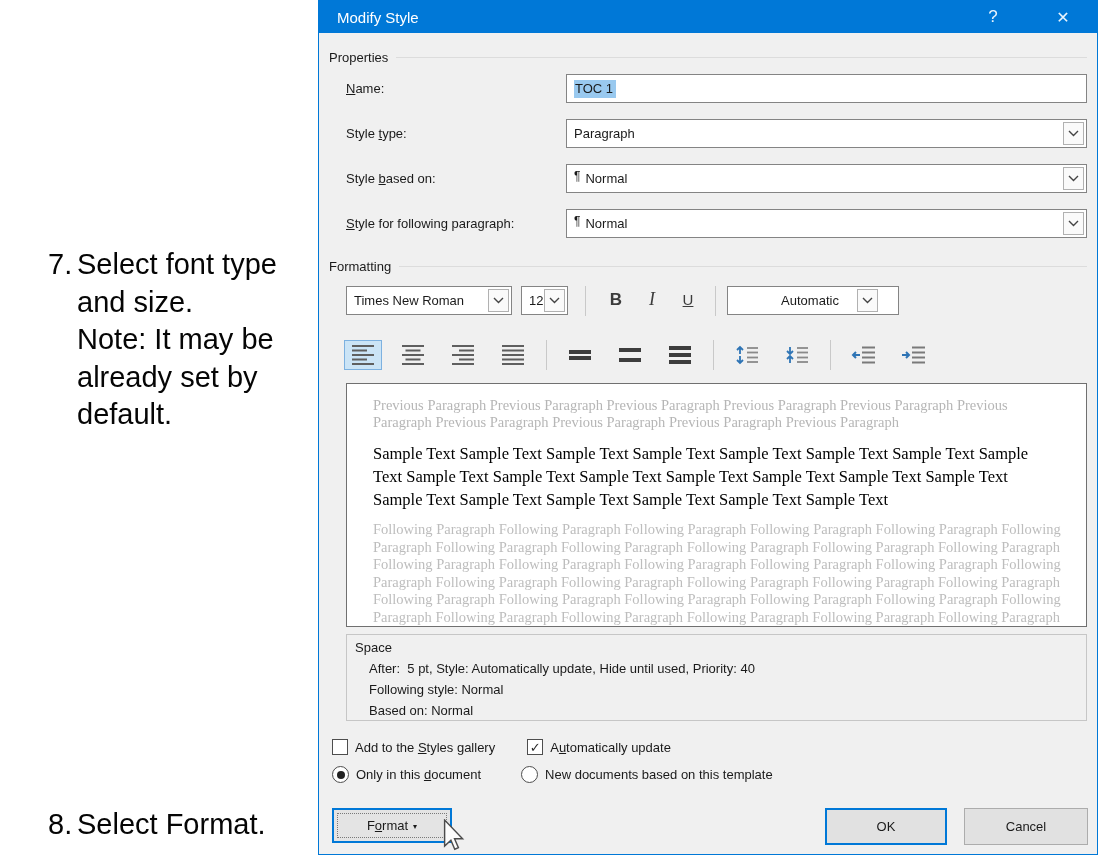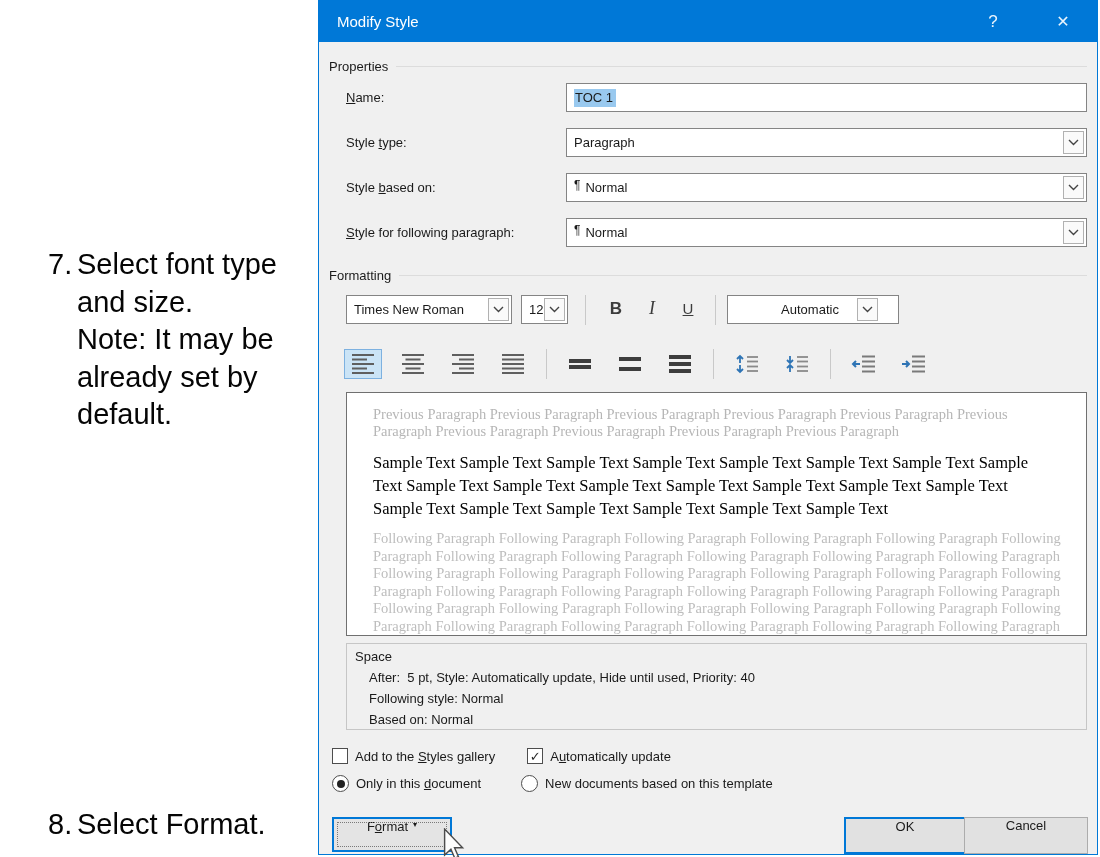--- a/index.html
+++ b/index.html
@@ -8,21 +8,21 @@
 
   
   .instr { position:absolute; display:flex; color:#050505; font-size:29px; line-height:37.5px; }
   .instr .num { width:27px; margin-right:2px; }
   #step7 { left:48px; top:246px; }
   #step8 { left:48px; top:806px; }
 
   
   .dialog { position:absolute; left:318px; top:0; width:780px; height:855px; background:#f0f0f0;
             border:1px solid #0078d7; font-size:13px; color:#1a1a1a; }
-  .titlebar { height:41px; background:#0078d7; display:flex; align-items:center; color:#fff;justify-content:space-between; }
+  .titlebar { height:32px; background:#0078d7; display:flex; align-items:center; color:#fff;justify-content:space-between; }
   .titlebar .title { font-size:15px; margin-left:18px; flex:1; }
   .tb-btn { width:46px; height:42px; display:flex; align-items:center; justify-content:center;
             font-size:17px; color:#e9f4fd; cursor:default; }
   .tb-help { margin-right:24px; }
   .tb-close { margin-right:11px; font-size:16px; }
 
   .group-head { display:flex; align-items:center; margin:16px 10px 0 10px; height:16px; }
   .gh-line { flex:1; height:1px; background:#dcdcdc; margin-left:8px; }
 
   .prop-row { display:flex; align-items:center; margin:9px 10px 16px 27px; height:29px; }
@@ -71,25 +71,25 @@
   .radio-row { display:flex; align-items:center; margin:11px 10px 0 13px;text-align:right; }
   .checkbox { width:16px; height:16px; background:#fff; border:1px solid #4d4d4d; display:flex;
               align-items:center; justify-content:center; font-size:13px; color:#2b2b2b; flex-shrink:0; }
   .radio { width:17px; height:17px; border-radius:50%; background:#fff; border:1px solid #4d4d4d;
            display:flex; align-items:center; justify-content:center; flex-shrink:0; }
   .radio .dot { width:8px; height:8px; border-radius:50%; background:#222; }
   .opt-label { margin-left:7px; }
   .gap2 { margin-left:32px; } .gap3 { margin-left:40px; }
 
   .footer { position:relative; height:60px; margin-top:20px; }
-  .btn { display:flex; justify-content:center; background:#e1e1e1; cursor:default; }
+  .btn { display:flex; align-items:center; justify-content:center; background:#e1e1e1; cursor:default; }
   #format-button { position:absolute; left:13px; top:5px; width:120px; height:35px;
                    border:2px solid #0078d7; background:#e4e4e4; outline:1px dotted #7a7a7a; outline-offset:-6px; }
   .fmt-arrow { font-size:8px; margin-left:5px; position:relative; top:1px; }
-  #ok-button { position:absolute; left:525px; top:5px; width:122px; height:37px; border:2px solid #0078d7; }
+  #ok-button { position:absolute; left:506px; top:5px; width:122px; height:37px; border:2px solid #0078d7; }
   #cancel-button { position:absolute; left:645px; top:5px; width:124px; height:37px; border:1px solid #acacac; }
   .cursor { position:absolute; left:124px; top:16px; }
 
   svg { display:block; }
 </style>
 </head>
 <body>
 
 <div class="canvas">
 

